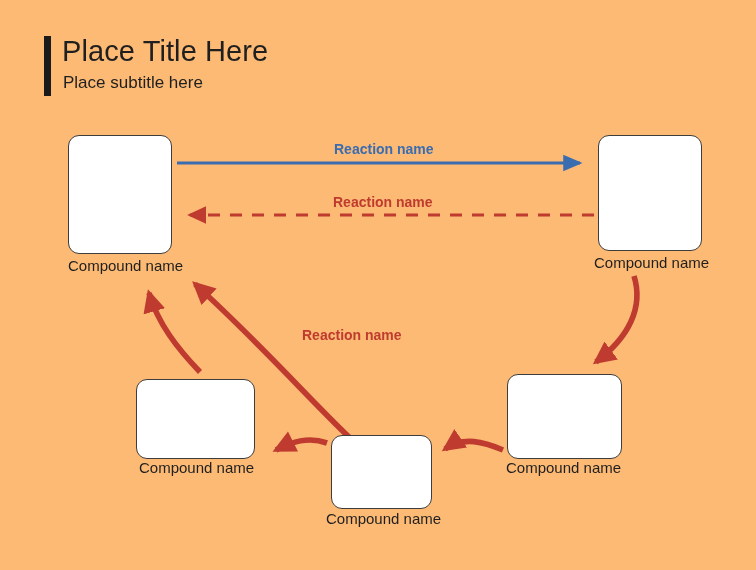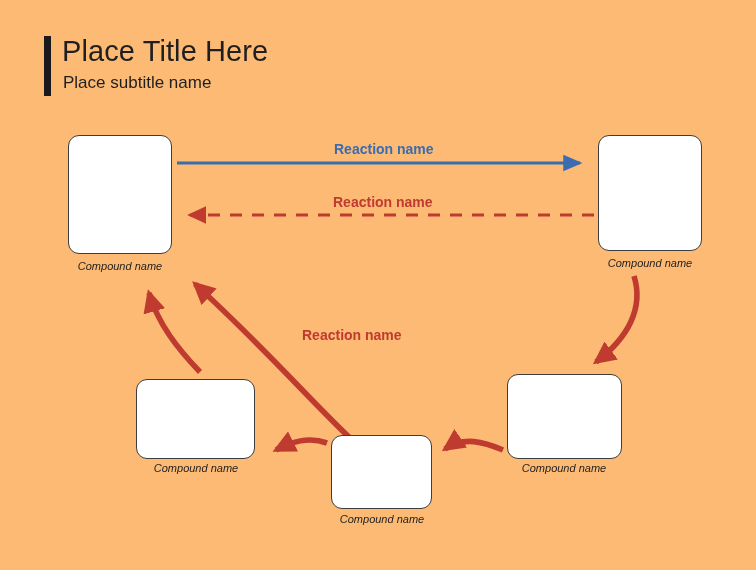--- a/index.html
+++ b/index.html
@@ -61,26 +61,25 @@
   
   .node {
     position: absolute;
     box-sizing: border-box;
     background: #ffffff;
     border: 1.1px solid #3d3d3d;
     border-radius: 11px;
   }
   .node-label {
     position: absolute;
-    font-size: 11px;
+    font-size: 15px;
     color: #1f1f1f;
     white-space: nowrap;
-    text-align: center;
+    text-align: left;
     line-height: 16px;
-    font-style: italic;
   }
 
   #node-a  { left: 68px;  top: 135px; width: 104px; height: 119px; }
   #label-a { left: 68px;  top: 258px; width: 104px; }
 
   #node-b  { left: 598px; top: 135px; width: 104px; height: 116px; }
   #label-b { left: 594px; top: 255px; width: 112px; }
 
   #node-c  { left: 507px; top: 374px; width: 115px; height: 85px;  }
   #label-c { left: 506px; top: 460px; width: 116px; }
@@ -116,21 +115,21 @@
   }
 </style>
 </head>
 <body>
 
 <div class="canvas">
 
   <div class="header">
     <div class="accent-bar"></div>
     <div class="title-text">Place Title Here</div>
-    <div class="subtitle-text">Place subtitle name</div>
+    <div class="subtitle-text">Place subtitle here</div>
   </div>
 
   <svg class="arrow-layer" viewBox="0 0 756 570" width="756" height="570" xmlns="http://www.w3.org/2000/svg">
     <defs>
       <marker id="head-blue" markerWidth="7" markerHeight="7" refX="5.4" refY="3.1" orient="auto" markerUnits="strokeWidth">
         <path d="M0,0.4 L6.2,3.1 L0,5.8 Z" fill="#3a6cb0"></path>
       </marker>
       <marker id="head-red-dash" markerWidth="6.4" markerHeight="6.4" refX="5" refY="2.9" orient="auto" markerUnits="strokeWidth">
         <path d="M0,0.2 L5.9,2.9 L0,5.6 Z" fill="#bf3b30"></path>
       </marker>

